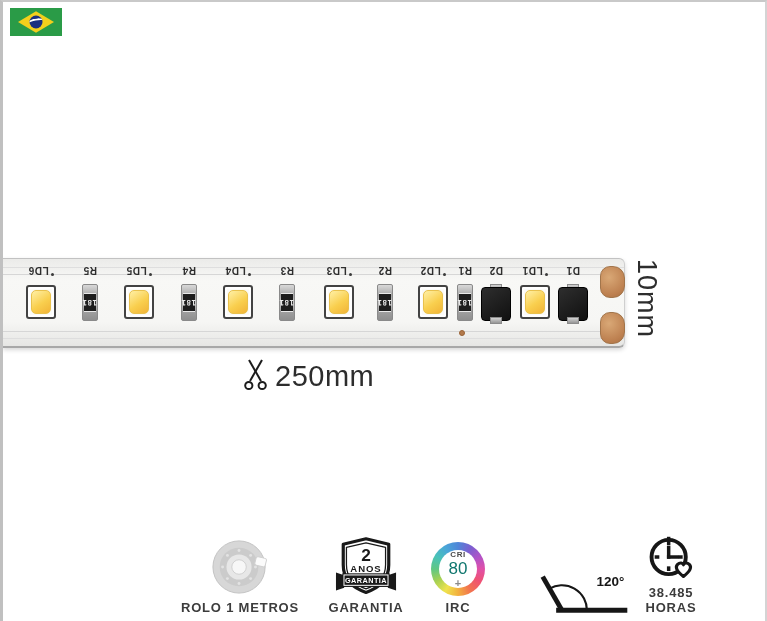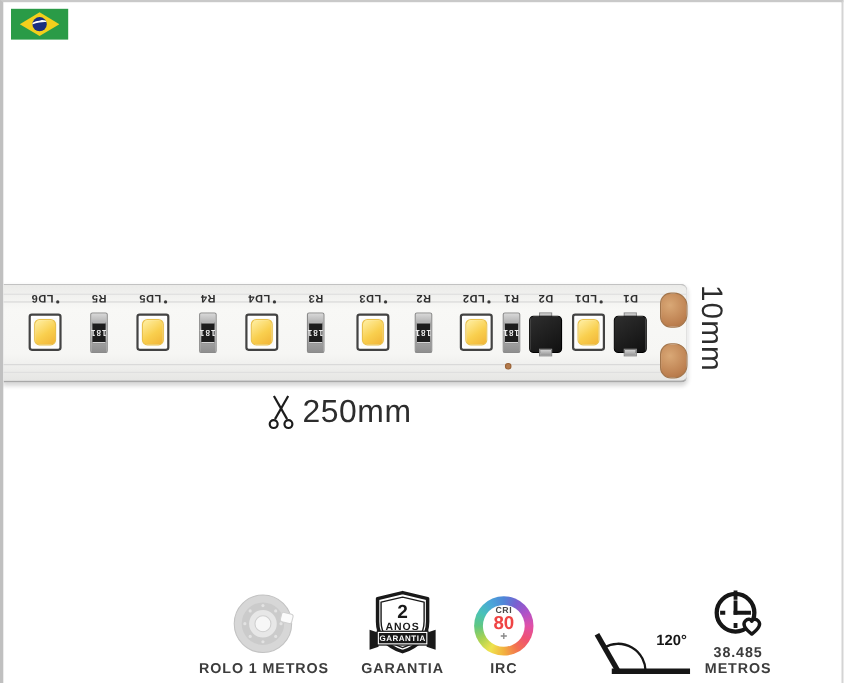--- a/index.html
+++ b/index.html
@@ -60,41 +60,41 @@
   .pad { position:absolute; left:597px; width:25px; height:32px; border-radius:10px 12px 12px 10px;
     background:radial-gradient(circle at 35% 35%, #d9a876, #bd8050 70%, #a96f42);
     border:1px solid #a2754b; }
   .pad-top { top:7px; } .pad-bot { top:53px; }
   .via { position:absolute; left:456px; top:71px; width:6px; height:6px; border-radius:50%;
     background:#b37a4c; border:1px solid #9a6336; }
 
   .dim-10mm { position:absolute; left:628px; top:257px; height:90px; display:flex; align-items:center;
     writing-mode:vertical-rl; font-size:27px; color:#2d2d2d; letter-spacing:1px; }
 
-  .cutline { position:absolute; left:240px; top:357px; display:flex; align-items:flex-start; gap:7px; }
+  .cutline { position:absolute; left:240px; top:357px; display:flex; align-items:center; gap:7px; }
   .cut-text { font-size:29px; color:#2d2d2d; letter-spacing:.5px; }
 
   
   .feature { position:absolute; top:534px; height:80px; display:flex; flex-direction:column;
     align-items:center; justify-content:flex-end; gap:5px; }
   .f-ip20   { left:78px;  width:90px; }
   .f-roll   { left:162px; width:150px; }
   .f-war    { left:308px; width:110px; }
   .f-cri    { left:415px; width:80px; }
   .f-angle  { left:522px; width:120px; }
   .f-life   { left:618px; width:100px; }
   .f-label { font-weight:700; font-size:13px; color:#3c3c3c; letter-spacing:.8px;
     line-height:1.15; text-align:center; white-space:nowrap; }
 
   .irc-ring { position:relative; width:54px; height:54px; border-radius:50%;
     background:conic-gradient(from 0deg,#4f86d8,#7a5fd0,#b052c8,#e050a8,#ef5273,#f2734f,#f2b13f,#efe34e,#a8d152,#5fc783,#49c2b8,#4aa6d8,#4f86d8); }
   .irc-inner { position:absolute; left:8px; right:8px; top:8px; bottom:8px; background:#fff; border-radius:50%;
-    display:flex; flex-direction:column; align-items:center; justify-content:flex-start; }
+    display:flex; flex-direction:column; align-items:center; justify-content:space-between; }
   .irc-cri { font-size:8px; font-weight:700; color:#4a4a4a; letter-spacing:.5px; }
-  .irc-80 { font-size:17px; font-weight:700; color:#ef4444; line-height:.95; }
+  .irc-80 { font-size:17px; font-weight:400; color:#0f766e; line-height:.95; }
   .irc-plus { font-size:11px; font-weight:700; color:#8a8a8a; line-height:.8; }
 </style>
 </head>
 <body>
 
 <div class="page">
 
   <div class="flag">
     <div class="flag-diamond"></div>
     <div class="flag-globe">
@@ -331,17 +331,17 @@
         <line x1="39" y1="27" x2="45" y2="27"></line>
       </g>
       <g stroke="#161616" stroke-width="4.5" stroke-linecap="square">
         <line x1="27" y1="27" x2="27" y2="15"></line>
         <line x1="27" y1="27" x2="37" y2="27"></line>
       </g>
       <path transform="translate(35,32)" d="M11 20 C2 13 0 8 3.5 4.5 C6.5 1.5 10 2.5 11 5 C12 2.5 15.5 1.5 18.5 4.5 C22 8 20 13 11 20 Z" fill="#ffffff" stroke="#161616" stroke-width="4" stroke-linejoin="round"></path>
     </svg>
     <div class="f-label">
       <span>38.485</span><br>
-      <span>METROS</span>
+      <span>HORAS</span>
     </div>
   </div>
 
 </div>
 
 </body></html>

